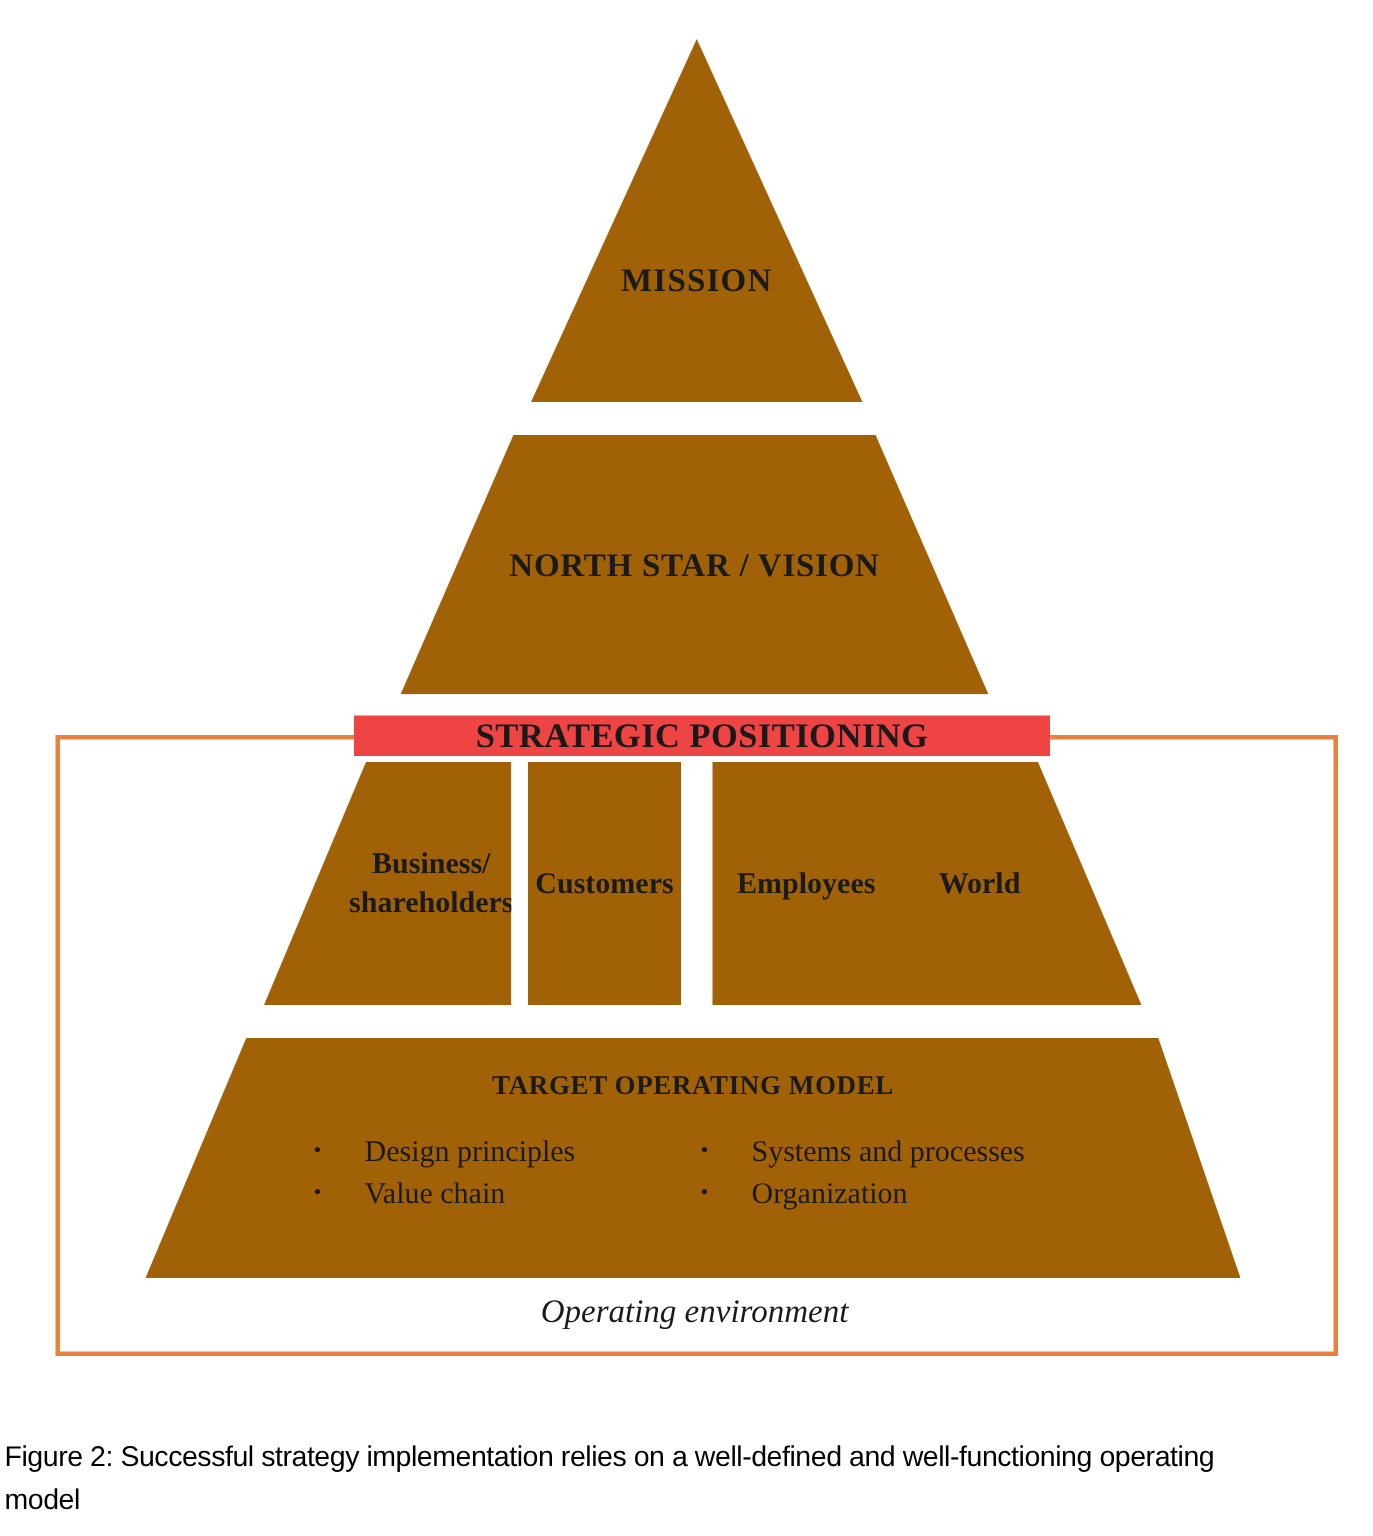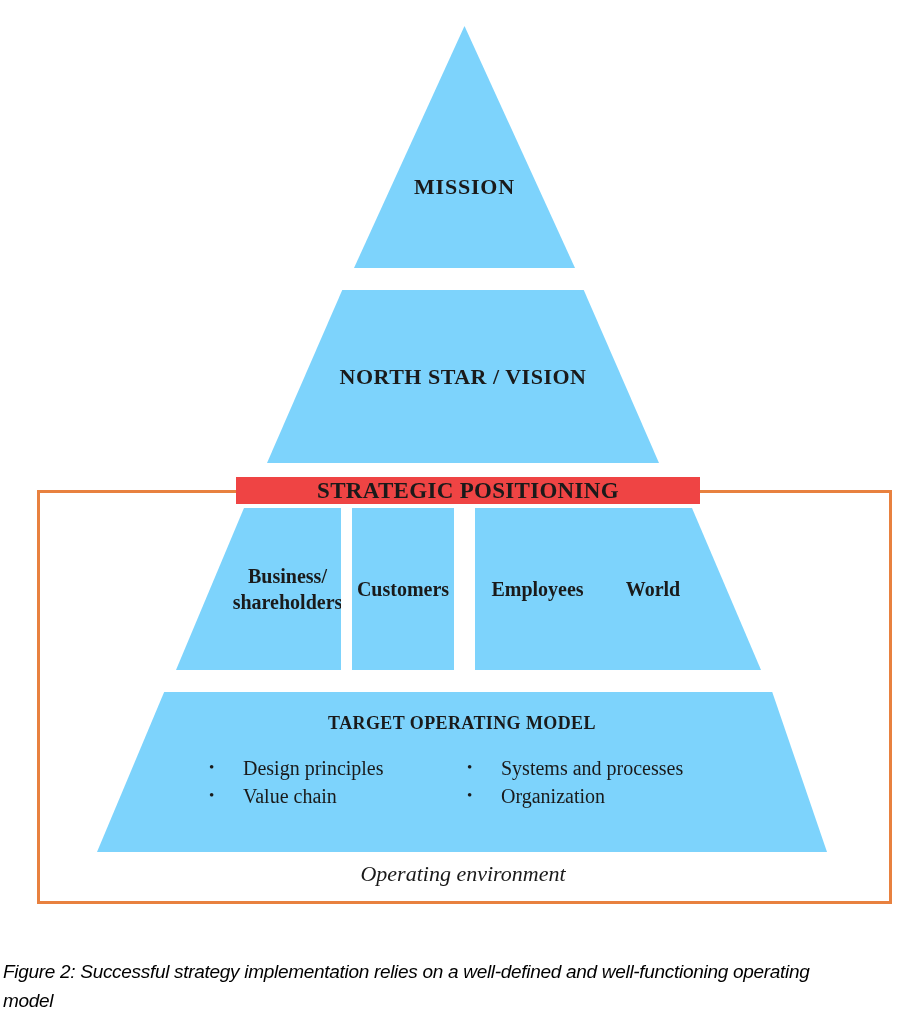--- a/index.html
+++ b/index.html
@@ -6,21 +6,21 @@
   body {
     width: 915px; height: 1024px;
     background: #ffffff;
     font-family: "Liberation Serif", serif;
     color: #1a1a1a;
     position: relative;
     overflow: hidden;
   }
   .canvas { position: absolute; inset: 0; }
 
-  .shape { position: absolute; background: #7dd3fc; }
+  .shape { position: absolute; background: #a16207; }
 
   
   .level1 {
     left: 354px; top: 26px; width: 221px; height: 242px;
     clip-path: polygon(50% 0, 100% 100%, 0 100%);
     display: flex; align-items: flex-end; justify-content: center;
   }
   .level1 .lvl-label {
     padding-bottom: 68px;
     font-weight: bold; font-size: 22px; letter-spacing: 0.8px;
@@ -82,21 +82,21 @@
   .env-label {
     position: absolute; left: 0; top: 861px; width: 926px;
     text-align: center; font-style: italic; font-size: 22px;
     z-index: 2;
   }
 
   
   .caption {
     position: absolute; left: 3px; top: 957px; width: 912px;
     font-family: "Liberation Sans", sans-serif;
-    font-style: italic; font-size: 19px; letter-spacing: -0.3px;
+    font-size: 19px; letter-spacing: -0.3px;
     line-height: 29px; color: #000000;
   }
 </style>
 </head>
 <body>
 
 <div class="canvas">
 
   <div class="orange-rect"></div>
 

